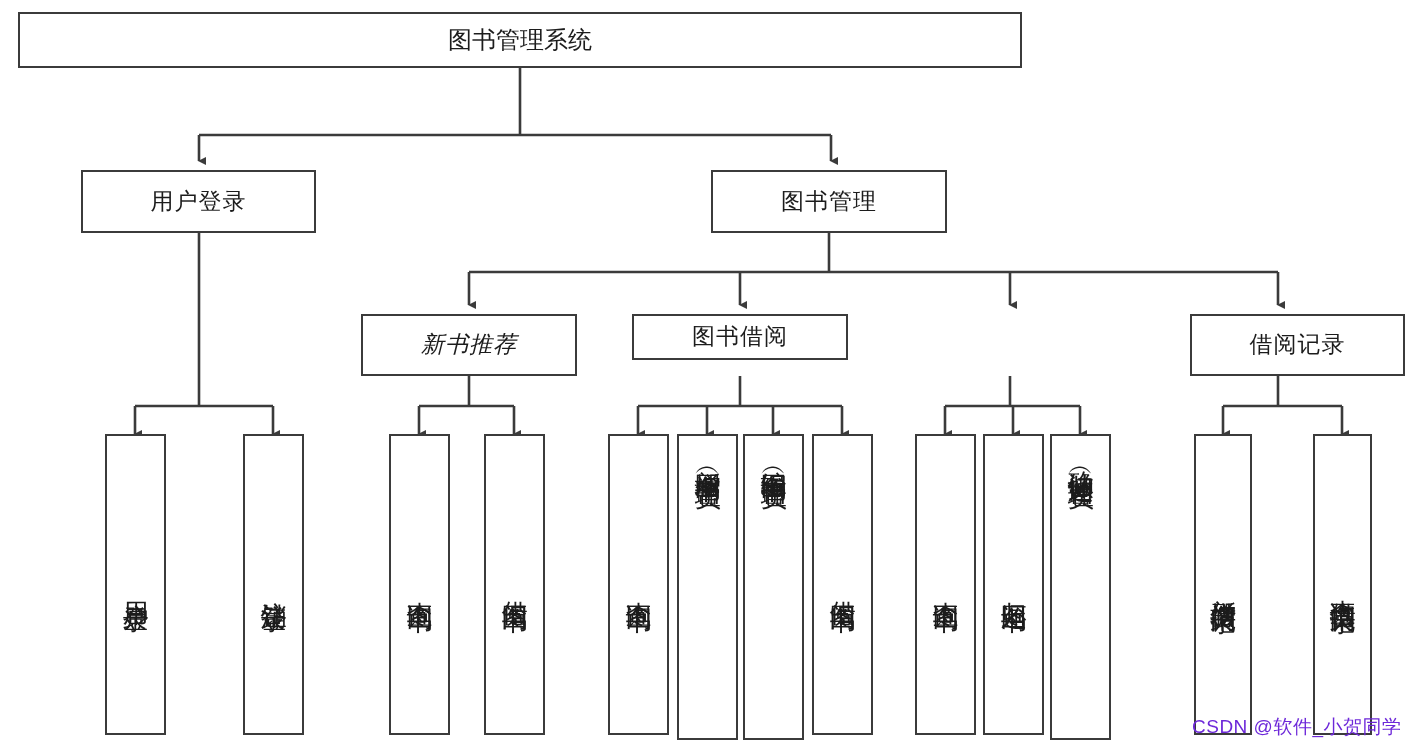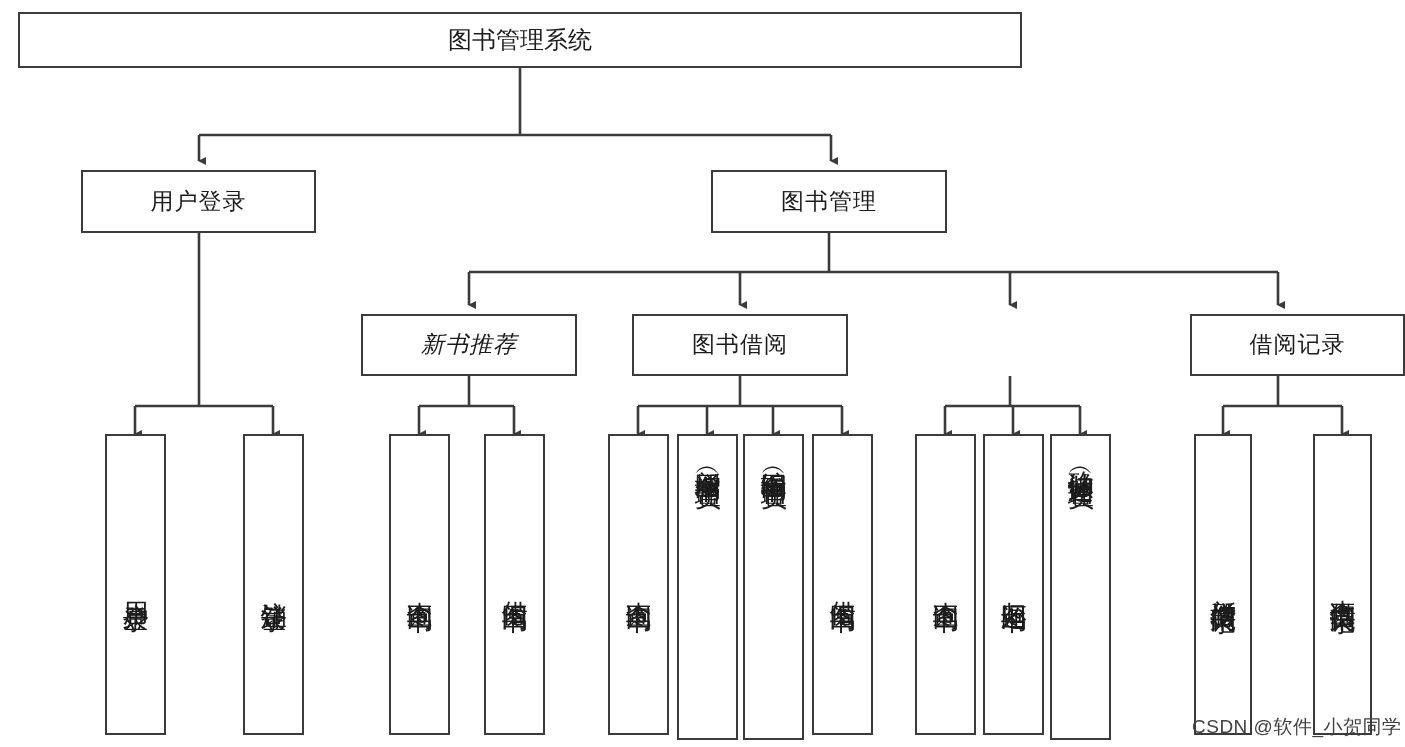--- a/index.html
+++ b/index.html
@@ -59,21 +59,21 @@
     color:#1c1c1c;
     white-space:nowrap;
   }
   .leaf.center{
     align-items:center;
     padding-top:0;
   }
   .watermark{
     position:absolute;
     font-size:19px;
-    color:#404040;
+    color:#6d28d9;
     letter-spacing:0.5px;
     white-space:nowrap;
     user-select:none;
   }
 </style>
 </head>
 <body>
 
 <div id="canvas">
 
@@ -140,21 +140,21 @@
   </div>
 
   <div class="node h" style="left:711px; top:170px; width:236px; height:63px;">
     <span>图书管理</span>
   </div>
 
   <div class="node h" style="left:361px; top:314px; width:216px; height:62px;font-style:italic;">
     <span>新书推荐</span>
   </div>
 
-  <div class="node h" style="left:632px; top:314px; width:216px; height:62px;">
+  <div class="node h" style="left:632px; top:314px; width:216px; height:46px;">
     <span>图书借阅</span>
   </div>
 
 
   <div class="node h" style="left:1170px; top:314px; width:215px; height:62px;margin-left:20px;">
     <span>借阅记录</span>
   </div>
 
   <div class="leaf center" style="left:105px; top:434px; width:61px; height:301px;">
     <span class="vtext">用户登录</span>

